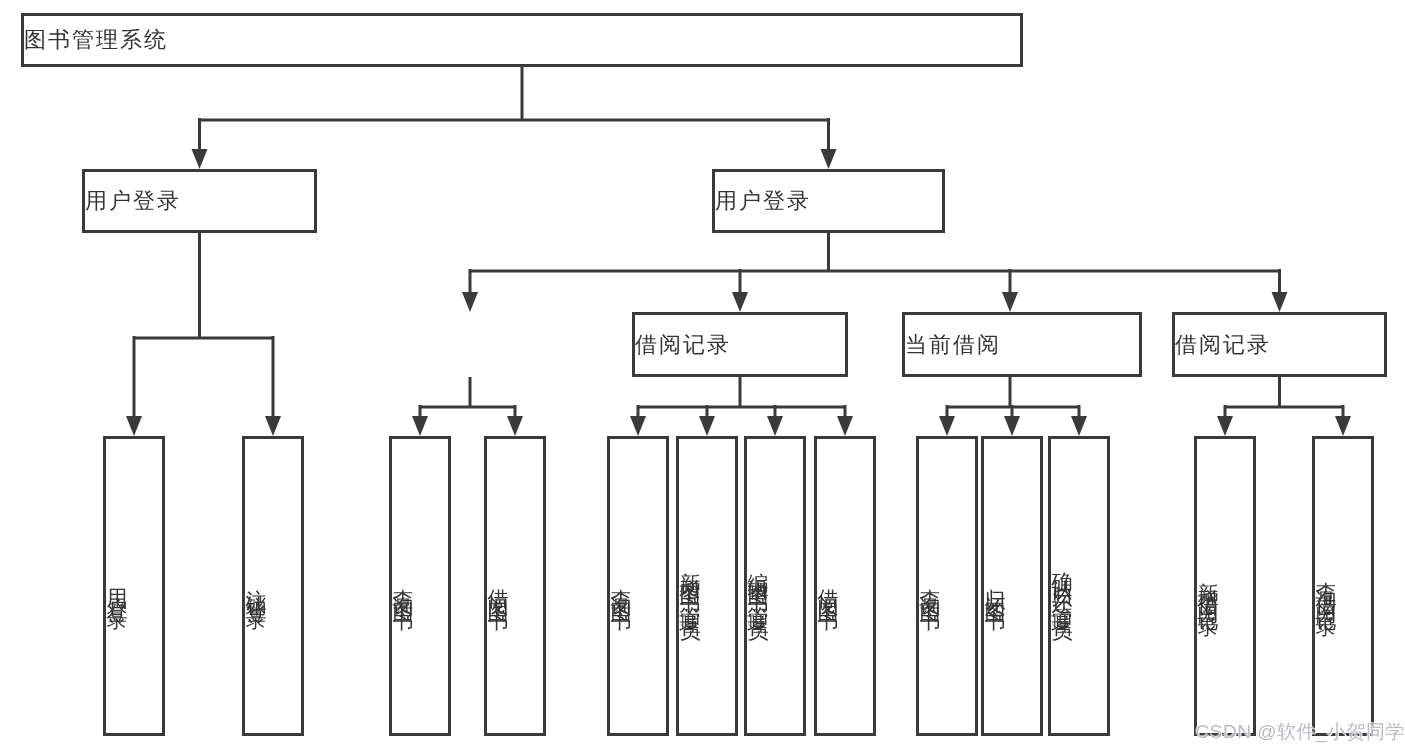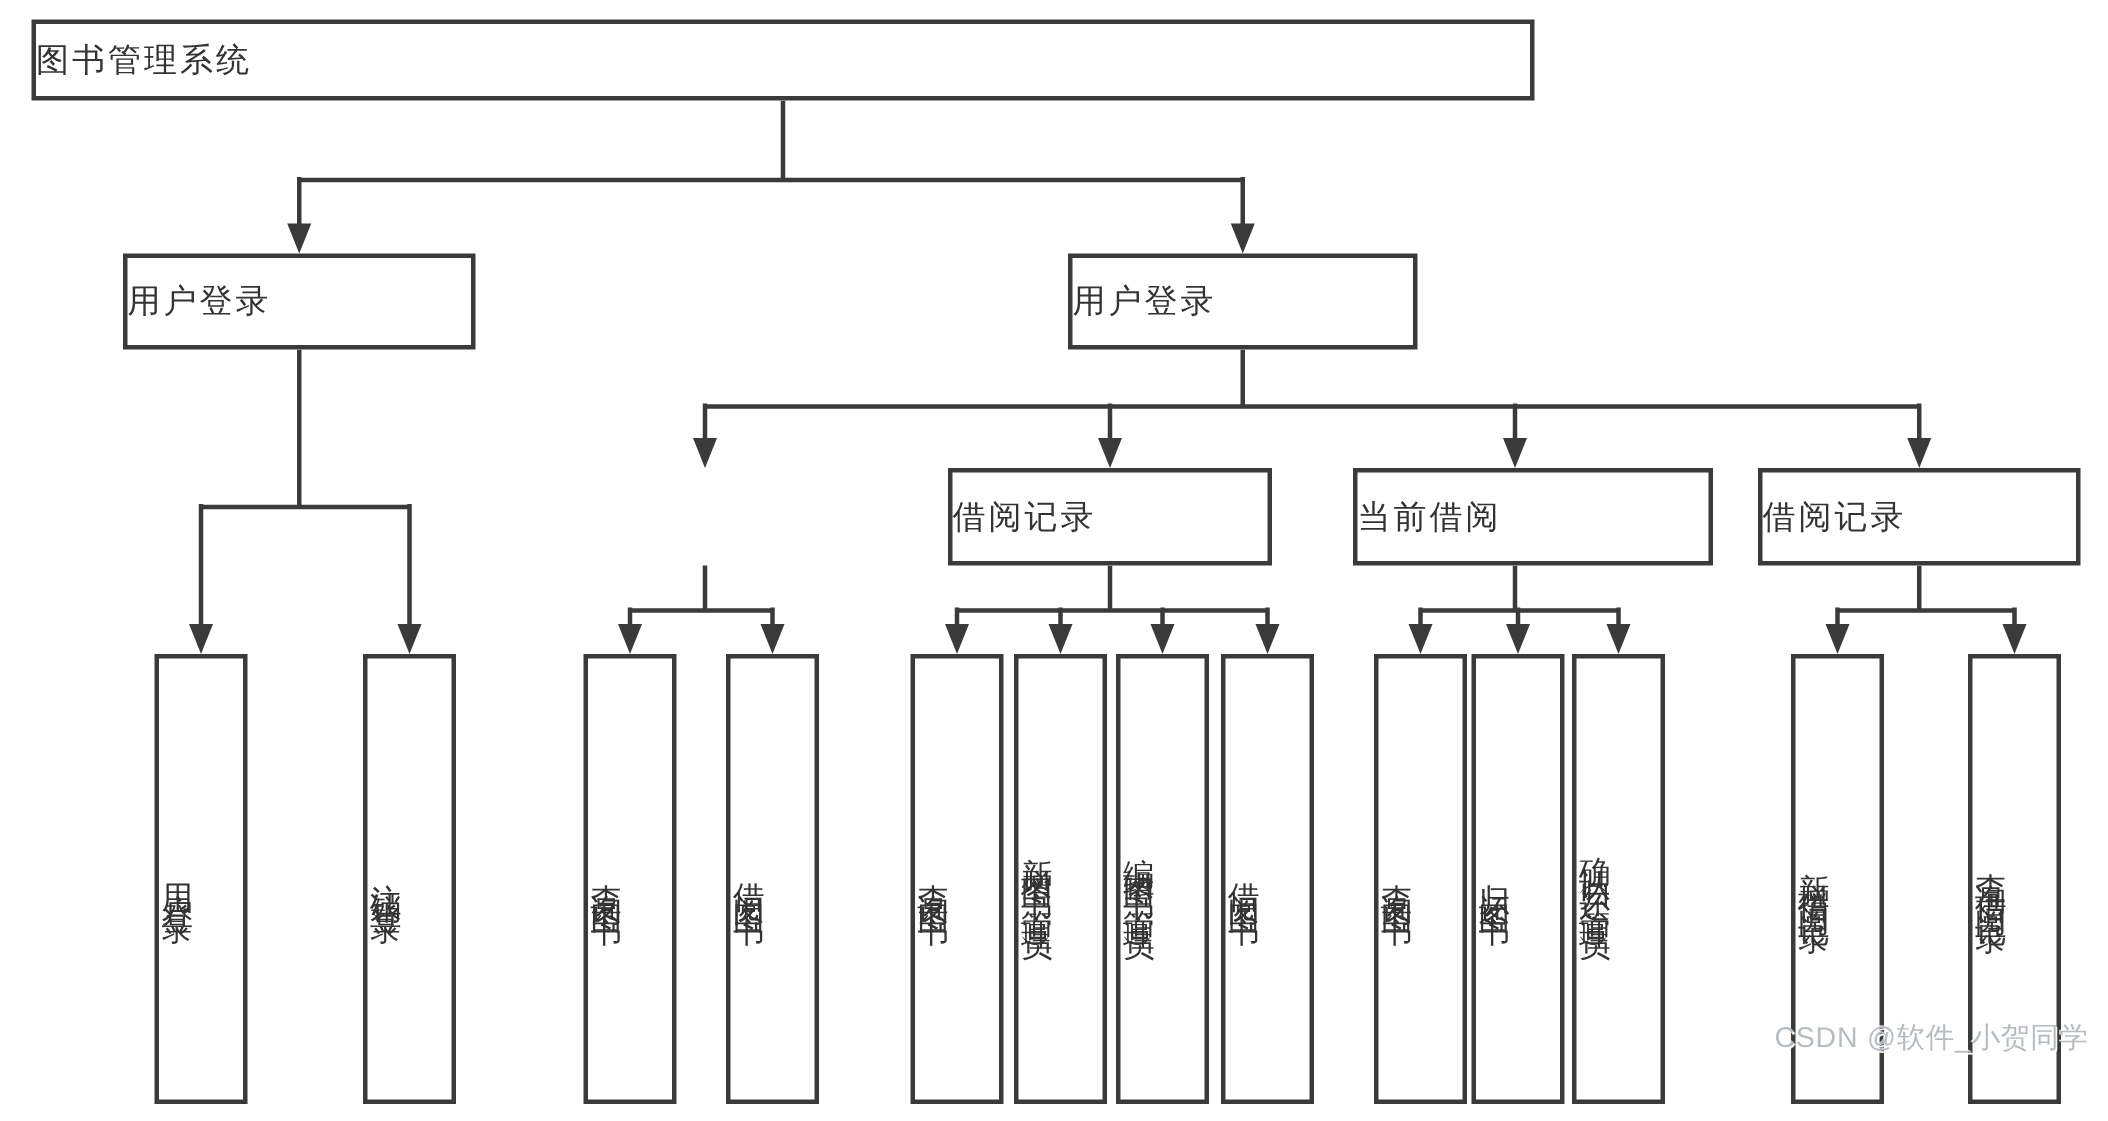--- a/index.html
+++ b/index.html
@@ -18,24 +18,25 @@
   }
   .h-node span {
     font-size:22px; letter-spacing:2px; white-space:nowrap;
   }
   .v-node span {
     writing-mode:vertical-rl; text-orientation:mixed;
     font-size:21px; letter-spacing:7px; line-height:1.1;
     white-space:nowrap;
   }
   .watermark {
-    position:absolute; left:1183px; top:679px; width:222px;
+    position:absolute; left:1183px; top:719px; width:222px;
     z-index:6; font-size:19px; letter-spacing:0.5px;
     color:#b7bbc2; white-space:nowrap;
     text-shadow:1px 1px 0 rgba(255,255,255,0.95), -1px -1px 0 rgba(255,255,255,0.75);
+    text-align:right;
   }
 </style>
 </head>
 <body>
 
 <div class="canvas">
 
   <svg class="wires" width="1405" height="747" viewBox="0 0 1405 747">
     <g stroke="#3a3a3a" stroke-width="3" fill="none">
       <path d="M522,67 V120 M199.5,120 H828.5 M199.5,118 V152 M828.5,118 V152"></path>

